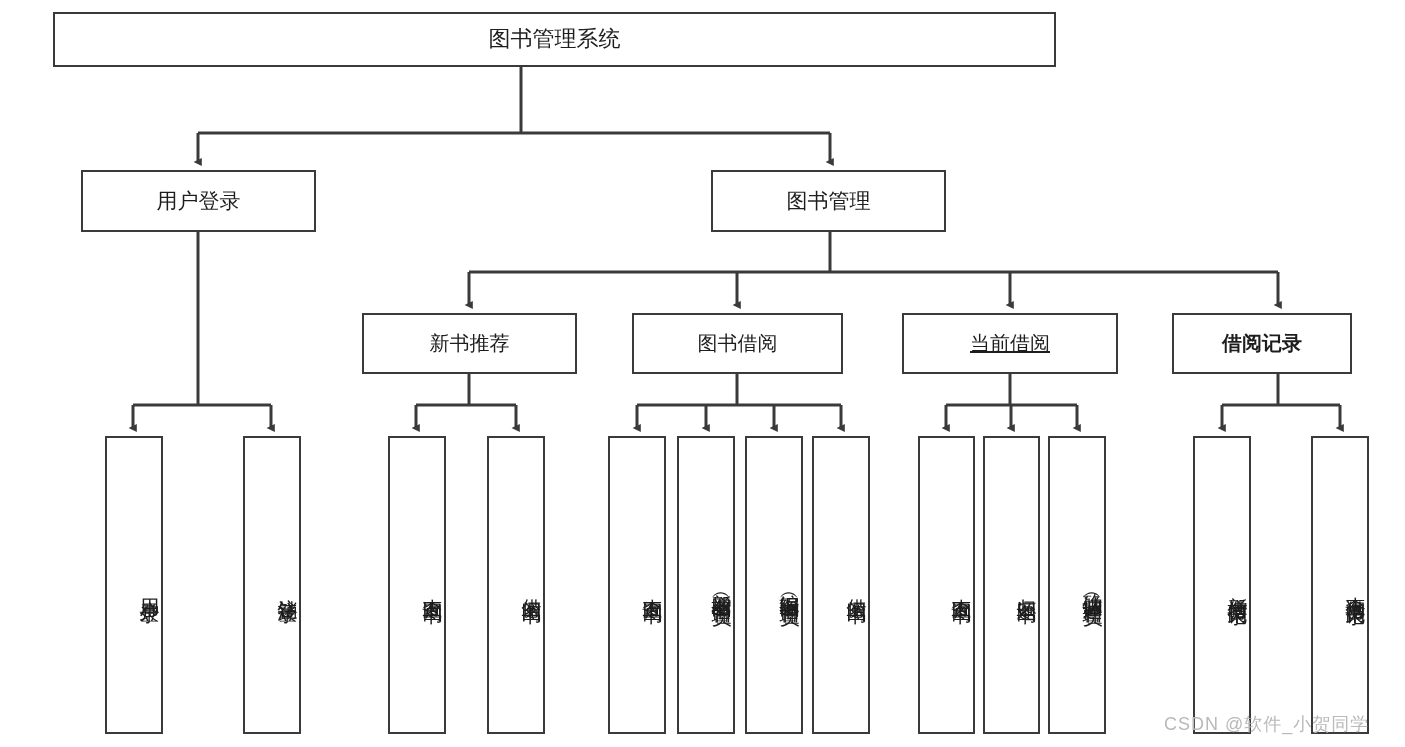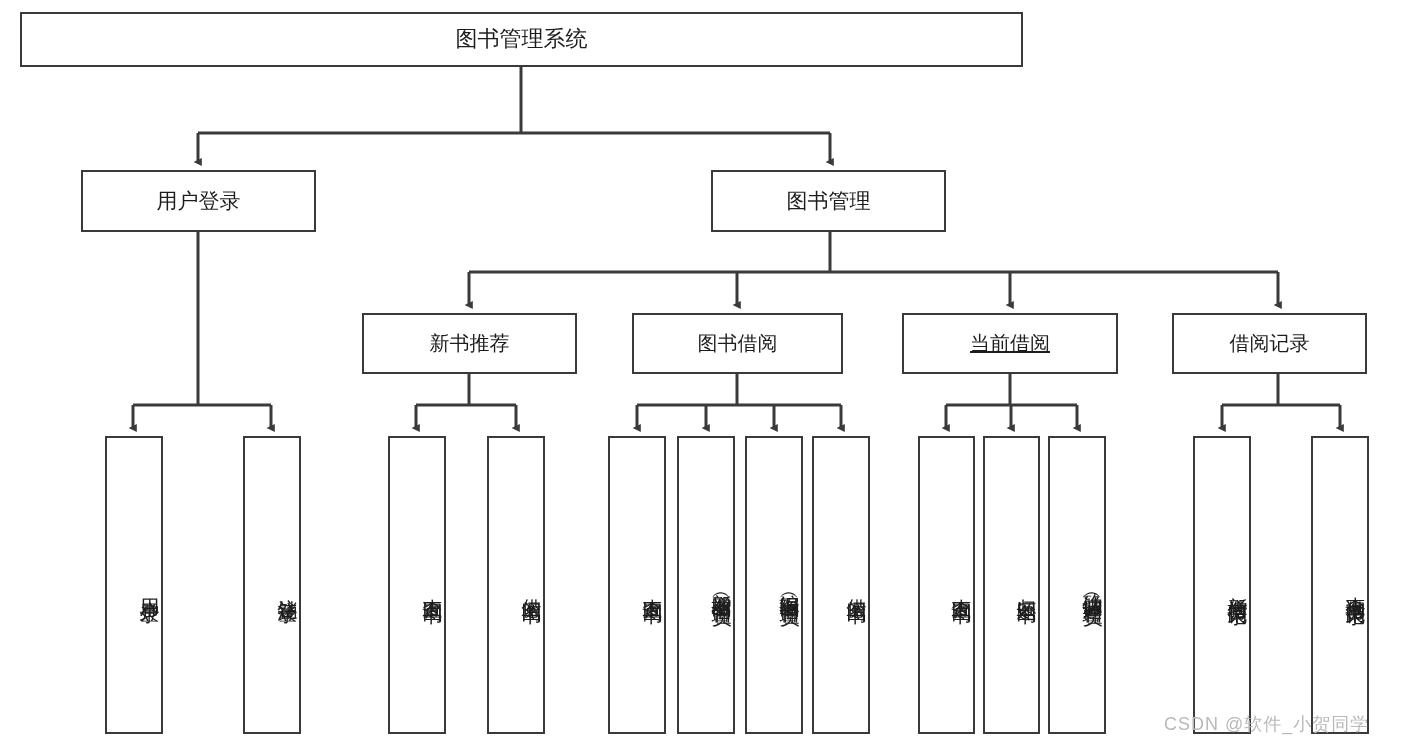--- a/index.html
+++ b/index.html
@@ -24,20 +24,21 @@
     background: #ffffff;
     display: flex;
     align-items: center;
     justify-content: center;
     color: #1d1d1d;
     text-align: center;
     line-height: 1.12;
   }
   .node.root {
     font-size: 22px;
+    margin-left: 33px;
   }
   .node.lvl2 {
     font-size: 21px;
   }
   .node.lvl3 {
     font-size: 20px;
   }
   .node.leaf {
     font-size: 20px;
     writing-mode: vertical-rl;
@@ -137,21 +138,21 @@
 
   <div class="node lvl2" style="left:711px; top:170px; width:235px; height:62px;">
     <span>图书管理</span>
   </div>
   <div class="node lvl3" style="left:632px; top:313px; width:211px; height:61px;">
     <span>图书借阅</span>
   </div>
   <div class="node lvl3" style="left:902px; top:313px; width:216px; height:61px;text-decoration:underline;">
     <span>当前借阅</span>
   </div>
-  <div class="node lvl3" style="left:1172px; top:313px; width:195px; height:61px;">
+  <div class="node lvl3" style="left:1172px; top:313px; width:180px; height:61px;font-weight:bold;">
     <span>借阅记录</span>
   </div>
 
   <div class="node leaf" style="left:105px; top:436px; width:58px; height:298px;">
     <span class="vtext">用户登录</span>
   </div>
   <div class="node leaf" style="left:243px; top:436px; width:58px; height:298px;">
     <span class="vtext">注销登录</span>
   </div>
 

